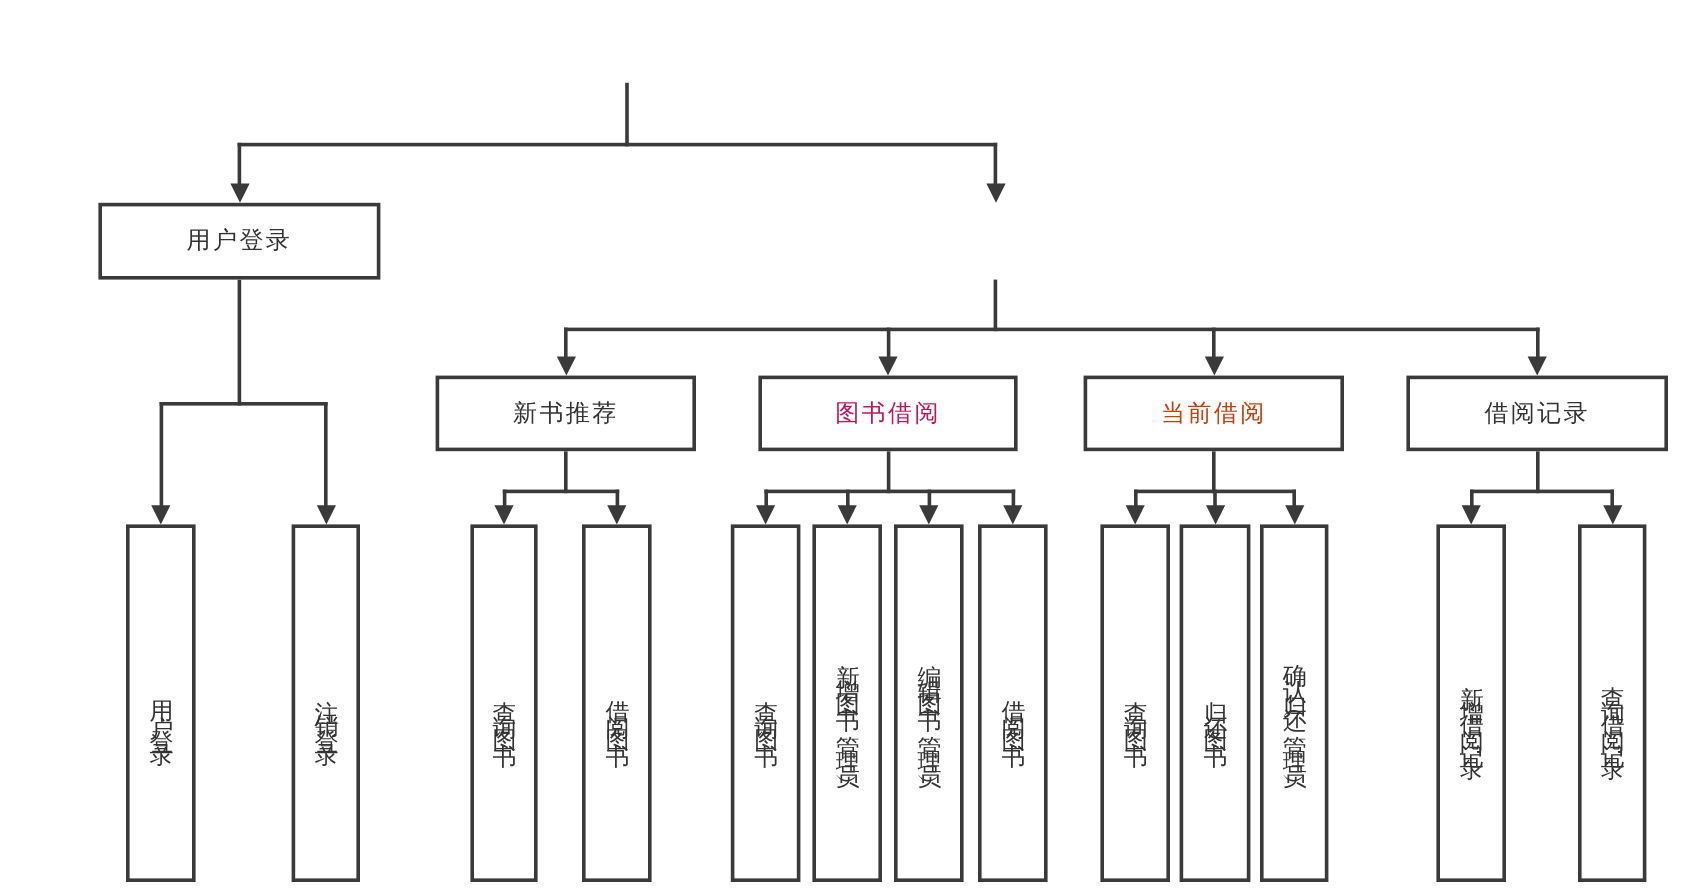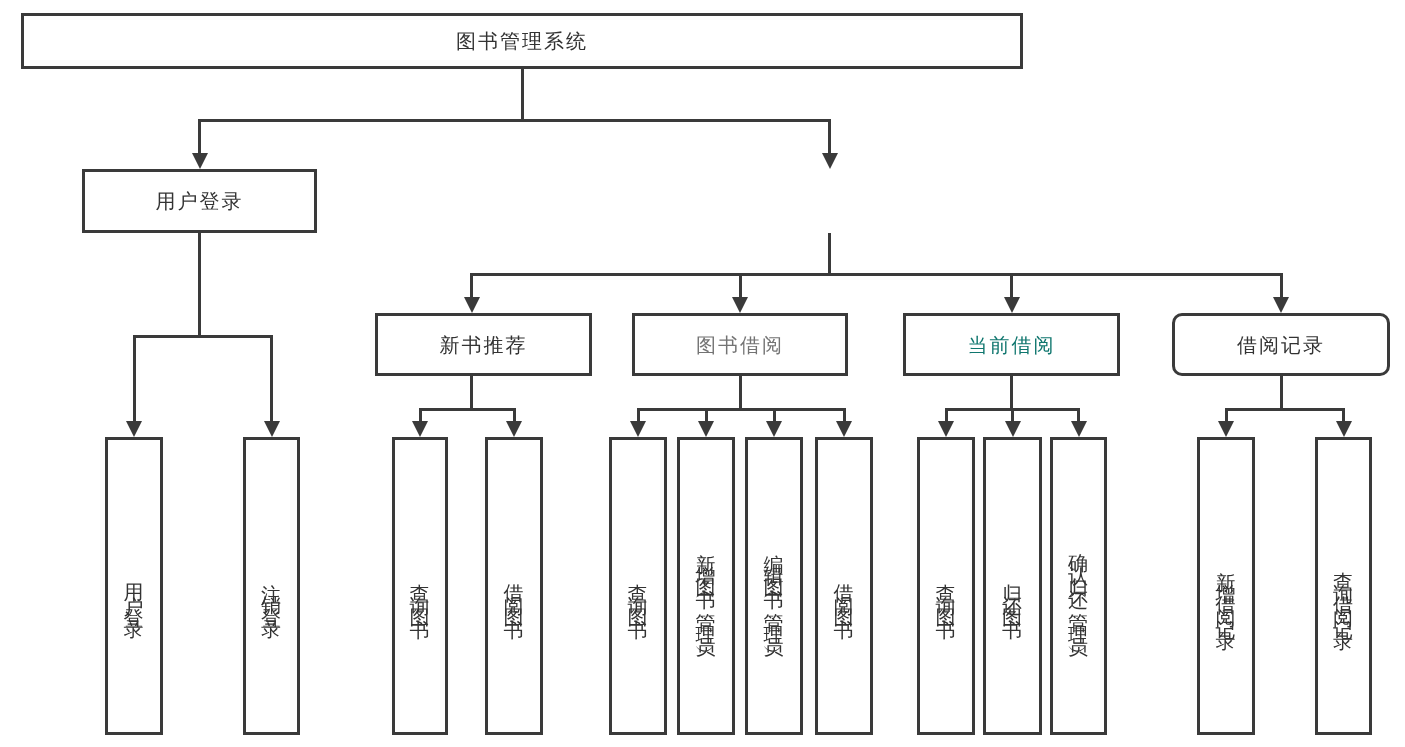--- a/index.html
+++ b/index.html
@@ -56,36 +56,33 @@
     letter-spacing: 0.5px;
     white-space: nowrap;
     z-index: 5;
     color: #9ba1a6;
   }
 </style>
 </head>
 <body>
 
 <div id="stage" style="background: rgb(255, 255, 255);">
-<div class="node" style="left: 21px; top: 13px; width: 1002px; height: 56px; border-color: rgb(58, 58, 58);">
-      <span class="lbl" style="color: rgb(51, 51, 51);">图书管理系统</span>
-    </div>
     <div class="node" style="left: 82px; top: 169px; width: 235px; height: 64px; border-color: rgb(58, 58, 58);">
       <span class="lbl" style="color: rgb(51, 51, 51);">用户登录</span>
     </div>
-    <div class="node" style="left: 363px; top: 313px; width: 217px; height: 63px; border-color: rgb(58, 58, 58); margin-left: 12px;">
+    <div class="node" style="left: 363px; top: 313px; width: 217px; height: 63px; border-color: rgb(58, 58, 58);">
       <span class="lbl" style="color: rgb(51, 51, 51);">新书推荐</span>
     </div>
     <div class="node" style="left: 632px; top: 313px; width: 216px; height: 63px; border-color: rgb(58, 58, 58);">
-      <span class="lbl" style="color: #737373;">图书借阅</span>
+      <span class="lbl" style="color: #be185d;">图书借阅</span>
     </div>
     <div class="node" style="left: 903px; top: 313px; width: 217px; height: 63px; border-color: rgb(58, 58, 58);">
-      <span class="lbl" style="color: #0f766e;">当前借阅</span>
+      <span class="lbl" style="color: #c2410c;">当前借阅</span>
     </div>
-    <div class="node" style="left: 1172px; top: 313px; width: 218px; height: 63px; border-color: rgb(58, 58, 58); border-radius: 10px;">
+    <div class="node" style="left: 1172px; top: 313px; width: 218px; height: 63px; border-color: rgb(58, 58, 58);">
       <span class="lbl" style="color: rgb(51, 51, 51);">借阅记录</span>
     </div>
     <div class="node v" style="left: 105px; top: 437px; width: 58px; height: 298px; border-color: rgb(58, 58, 58);">
       <span class="lbl" style="color: rgb(51, 51, 51);">用户登录</span>
     </div>
     <div class="node v" style="left: 243px; top: 437px; width: 57px; height: 298px; border-color: rgb(58, 58, 58);">
       <span class="lbl" style="color: rgb(51, 51, 51);">注销登录</span>
     </div>
     <div class="node v" style="left: 392px; top: 437px; width: 56px; height: 298px; border-color: rgb(58, 58, 58);">
       <span class="lbl" style="color: rgb(51, 51, 51);">查询图书</span>

